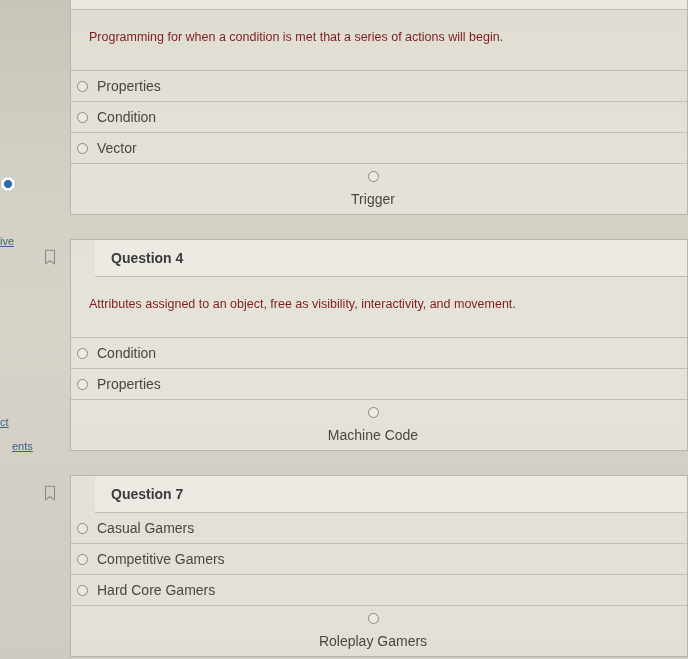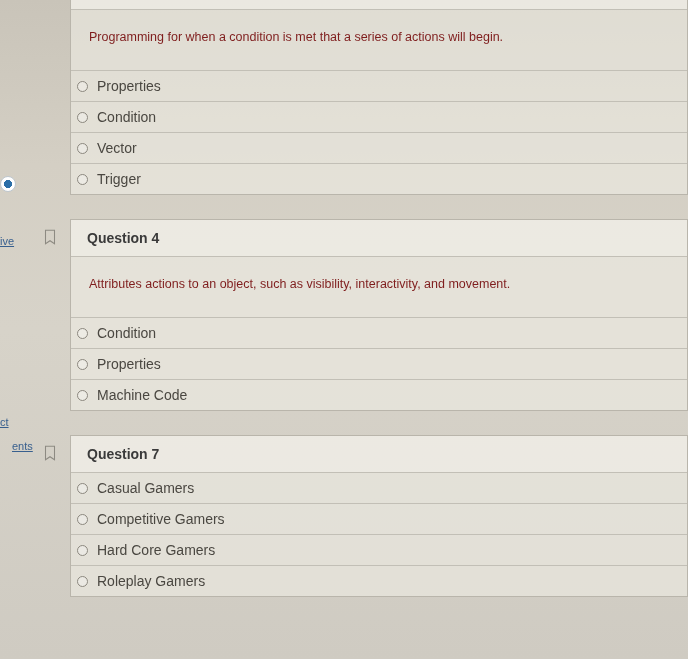--- a/index.html
+++ b/index.html
@@ -74,40 +74,41 @@
     background: rgba(244,242,236,0.55);
   }
 
   .qhead {
     padding: 10px 16px;
     font-weight: 600;
     font-size: 14px;
     color: #3a3a3a;
     border-bottom: 1px solid #c2bfb6;
     background: rgba(244,242,236,0.5);
+    margin-left: 24px;
   }
 
   .prompt {
     padding: 20px 18px 26px 18px;
     font-size: 12.5px;
     color: #7f1d1d;
     border-bottom: 1px solid #c2bfb6;
   }
 
   .opt {
     border-bottom: 1px solid #c2bfb6;
     padding: 7px 18px 7px 6px;
     font-size: 14px;
     color: #4a4741;
     display: flex;
     align-items: center;
     gap: 9px;
     cursor: pointer;
   }
-  .opt:last-child { border-bottom: none; }
+  .opt:last-child { border-bottom: none; flex-direction: column; }
   .radio {
     width: 11px;
     height: 11px;
     border: 1px solid #8c887f;
     border-radius: 50%;
     flex: 0 0 auto;
     background: rgba(255,255,255,0.3);
   }
 
   
@@ -146,21 +147,21 @@
     </div>
   </div>
 
   <div class="card">
     <div class="flag-col">
       <svg viewBox="0 0 24 24" fill="none" stroke="#8d8a82" stroke-width="1.4">
         <path d="M6 3h12v18l-6-4-6 4V3z"></path>
       </svg>
     </div>
     <div class="qhead">Question 4</div>
-    <div class="prompt">Attributes actions to an object, such as visibility, interactivity, and movement.</div>
+    <div class="prompt">Attributes assigned to an object, free as visibility, interactivity, and movement.</div>
     <div class="opt">
       <span class="radio"></span>
       <span>Condition</span>
     </div>
     <div class="opt">
       <span class="radio"></span>
       <span>Properties</span>
     </div>
     <div class="opt">
       <span class="radio"></span>

